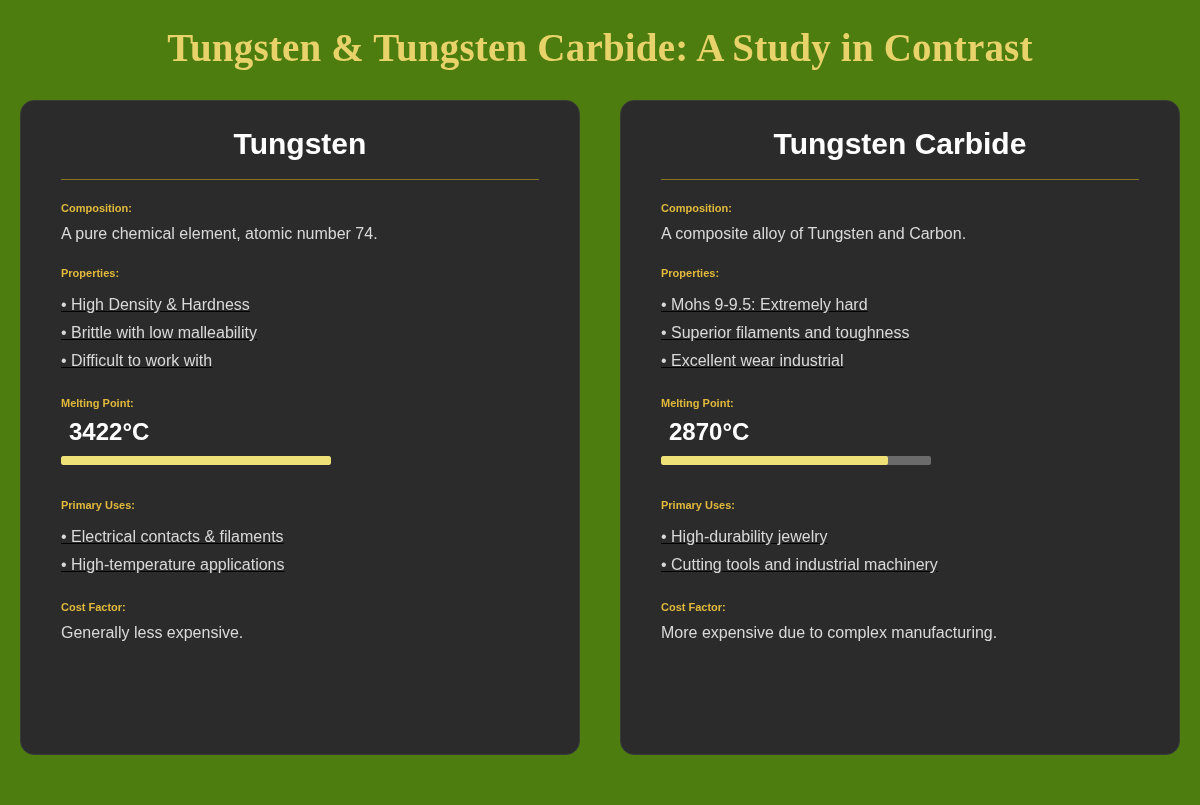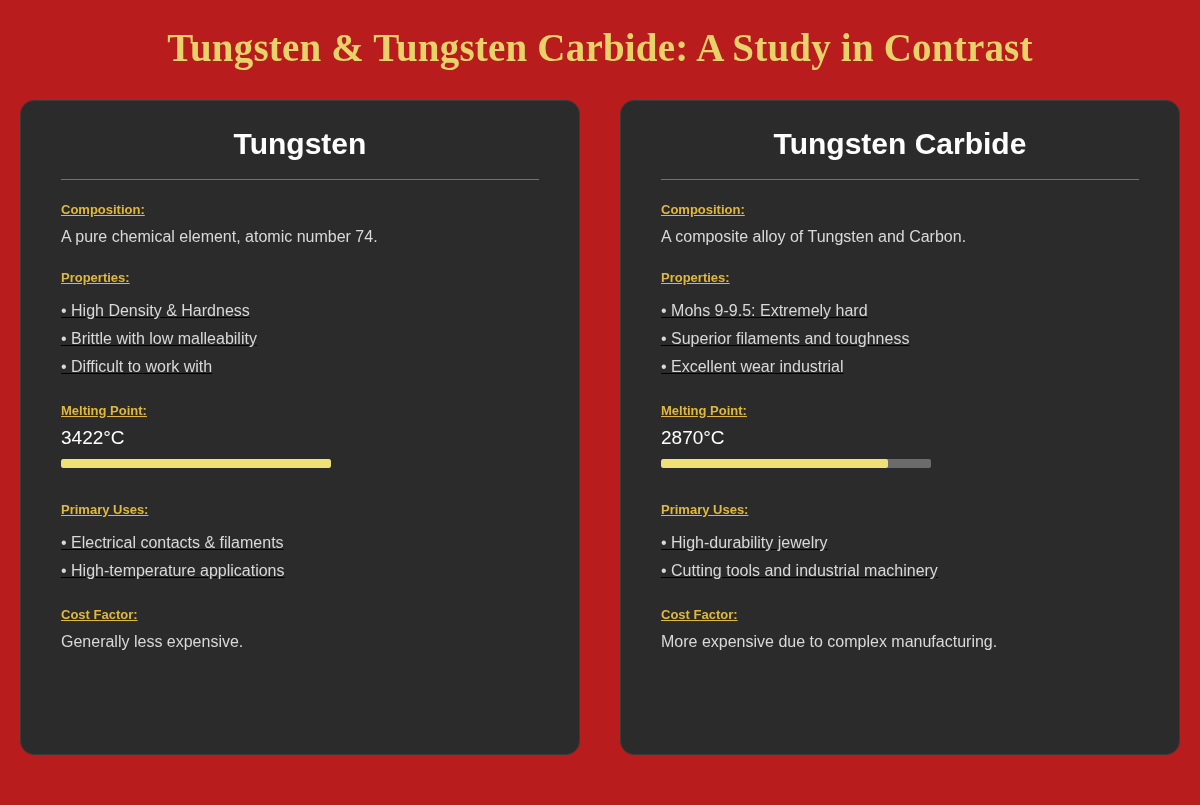--- a/index.html
+++ b/index.html
@@ -7,21 +7,21 @@
     margin: 0;
     padding: 0;
     width: 1200px;
     height: 805px;
     background: #121212;
     font-family: "Liberation Sans", sans-serif;
   }
   .page {
     width: 1200px;
     height: 805px;
-    background: #b91c1c;
+    background: #4d7c0f;
     position: relative;
     overflow: hidden;
   }
   .page-title {
     text-align: center;
     font-family: "Liberation Serif", serif;
     font-weight: bold;
     font-size: 39px;
     color: #e8d26a;
     letter-spacing: 0.2px;
@@ -50,46 +50,45 @@
     margin: 4px 0 18px 0;
   }
   .divider {
     height: 1px;
     background: #8a7524;
     margin: 0 0 22px 0;
   }
   .section-label {
     color: #e0b93c;
     font-weight: bold;
-    font-size: 13px;
+    font-size: 11px;
     margin: 0 0 9px 0;
-    text-decoration: underline;
   }
   .section-text {
     color: #d9d9d9;
     font-size: 16px;
     margin: 0 0 22px 0;
     line-height: 1.35;
   }
   .bullets {
     margin: 12px 0 22px 0;
     padding: 0;
     list-style: none;
     text-decoration: underline;
   }
   .bullets li {
     color: #d9d9d9;
     font-size: 16px;
     line-height: 1.75;
   }
   .melting-value {
     color: #ffffff;
-    font-size: 19px;
-    font-weight: normal;
-    margin: 0 0 10px 0;
+    font-size: 24px;
+    font-weight: bold;
+    margin: 0 0 10px 8px;
   }
   .bar-track {
     height: 9px;
     background: #6b6b6b;
     border-radius: 2px;
     width: 270px;
     margin-bottom: 34px;
     overflow: hidden;
   }
   .bar-fill {

